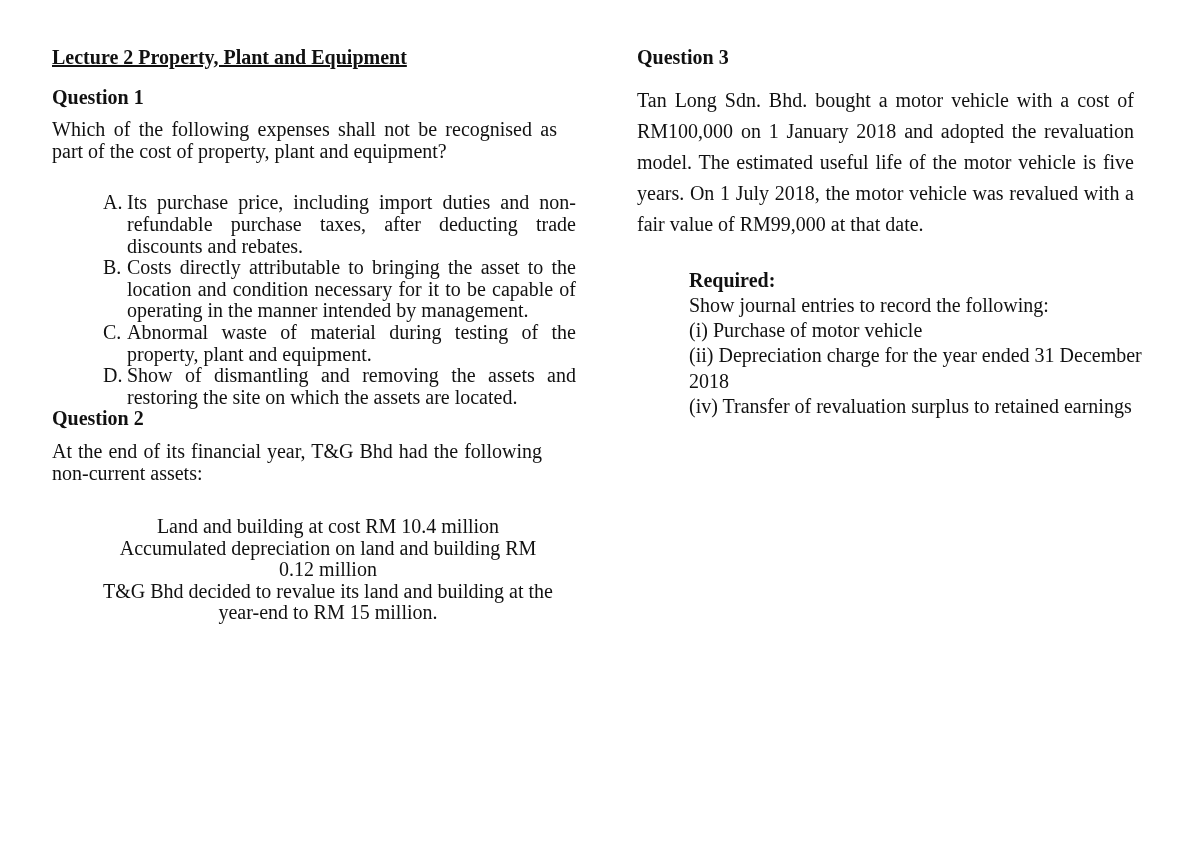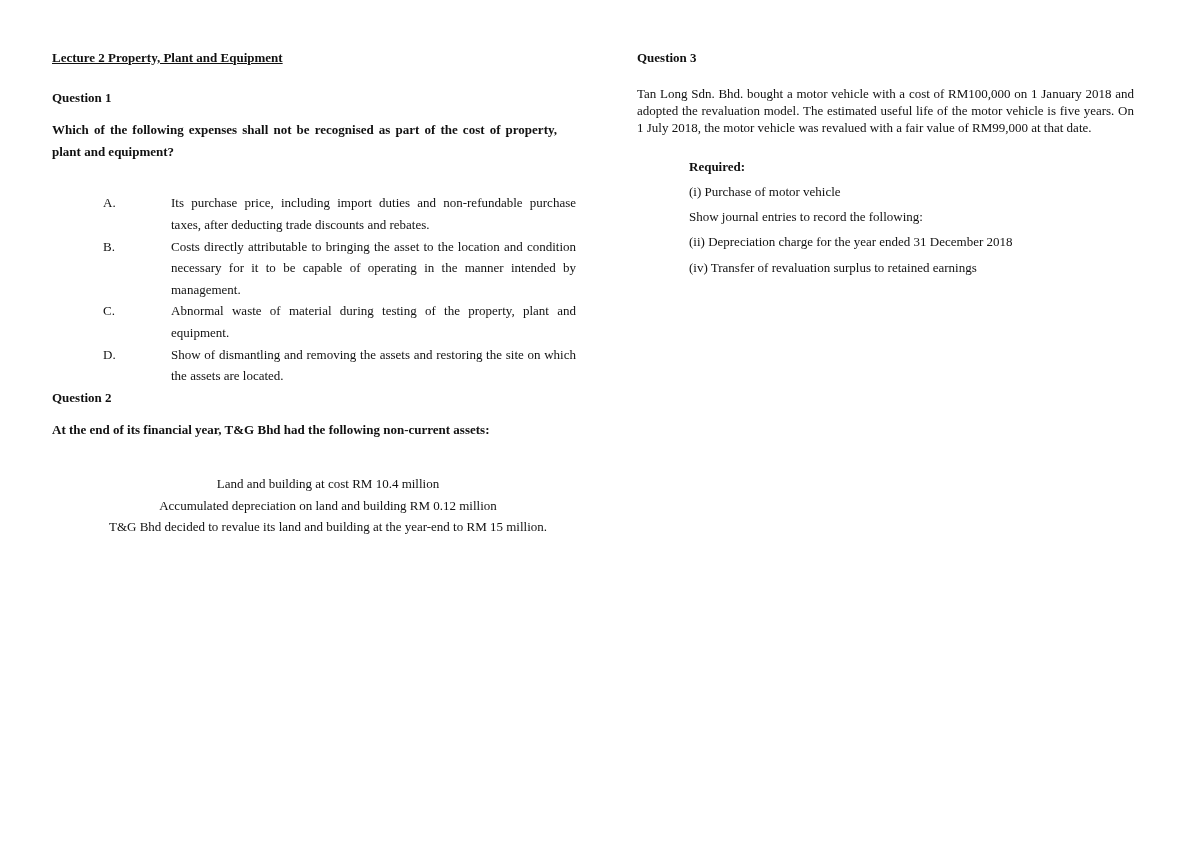--- a/index.html
+++ b/index.html
@@ -8,21 +8,21 @@
     background: #ffffff;
   }
   .page {
     position: relative;
     width: 1200px;
     height: 849px;
     background: #ffffff;
     overflow: hidden;
     font-family: "Liberation Serif", "DejaVu Serif", serif;
     color: #111111;
-    font-size: 13px;
+    font-size: 20px;
     line-height: 21.6px;
   }
   .col-left {
     position: absolute;
     left: 52px;
     top: 47px;
     width: 524px;
   }
   .col-right {
     position: absolute;
@@ -34,54 +34,52 @@
     font-weight: bold;
     text-decoration: underline;
   }
   .q-heading {
     font-weight: bold;
   }
   .mt-q1 { margin-top: 18px; }
   .intro {
     margin-top: 11px;
     text-align: justify;
-    font-weight: bold;
   }
   .q1-intro { width: 505px; }
   .q2-intro { width: 490px; }
   .options {
     margin-top: 30px;
   }
   .option {
     display: flex;
     padding-left: 51px;
   }
   .option-letter {
     flex: 0 0 24px;
   }
   .option-text {
     flex: 1;
     text-align: justify;
-    margin-left: 44px;
   }
   .mt-q2 { }
   .q2-details {
     margin-top: 32px;
     padding-left: 51px;
     width: 450px;
     text-align: center;
   }
   .q3-intro {
     margin-top: 16px;
     width: 497px;
-    line-height: 17px;
+    line-height: 31px;
     text-align: justify;
   }
   .required-block {
-    margin-top: 18px;
+    margin-top: 28px;
     padding-left: 52px;
     line-height: 25.3px;
   }
   .required-label {
     font-weight: bold;
   }
 </style>
 </head>
 <body>
 
@@ -121,20 +119,20 @@
       <div>T&amp;G Bhd decided to revalue its land and building at the year-end to RM 15 million.</div>
     </div>
   </div>
 
   <div class="col-right">
     <div class="q-heading">Question 3</div>
     <div class="q3-intro">Tan Long Sdn. Bhd. bought a motor vehicle with a cost of RM100,000 on 1 January 2018 and adopted the revaluation model. The estimated useful life of the motor vehicle is five years. On 1 July 2018, the motor vehicle was revalued with a fair value of RM99,000 at that date.</div>
 
     <div class="required-block">
       <div class="required-label">Required:</div>
+      <div>Show journal entries to record the following:</div>
       <div>(i) Purchase of motor vehicle</div>
-      <div>Show journal entries to record the following:</div>
       <div>(ii) Depreciation charge for the year ended 31 December 2018</div>
       <div>(iv) Transfer of revaluation surplus to retained earnings</div>
     </div>
   </div>
 
 </div>
 
 </body></html>

